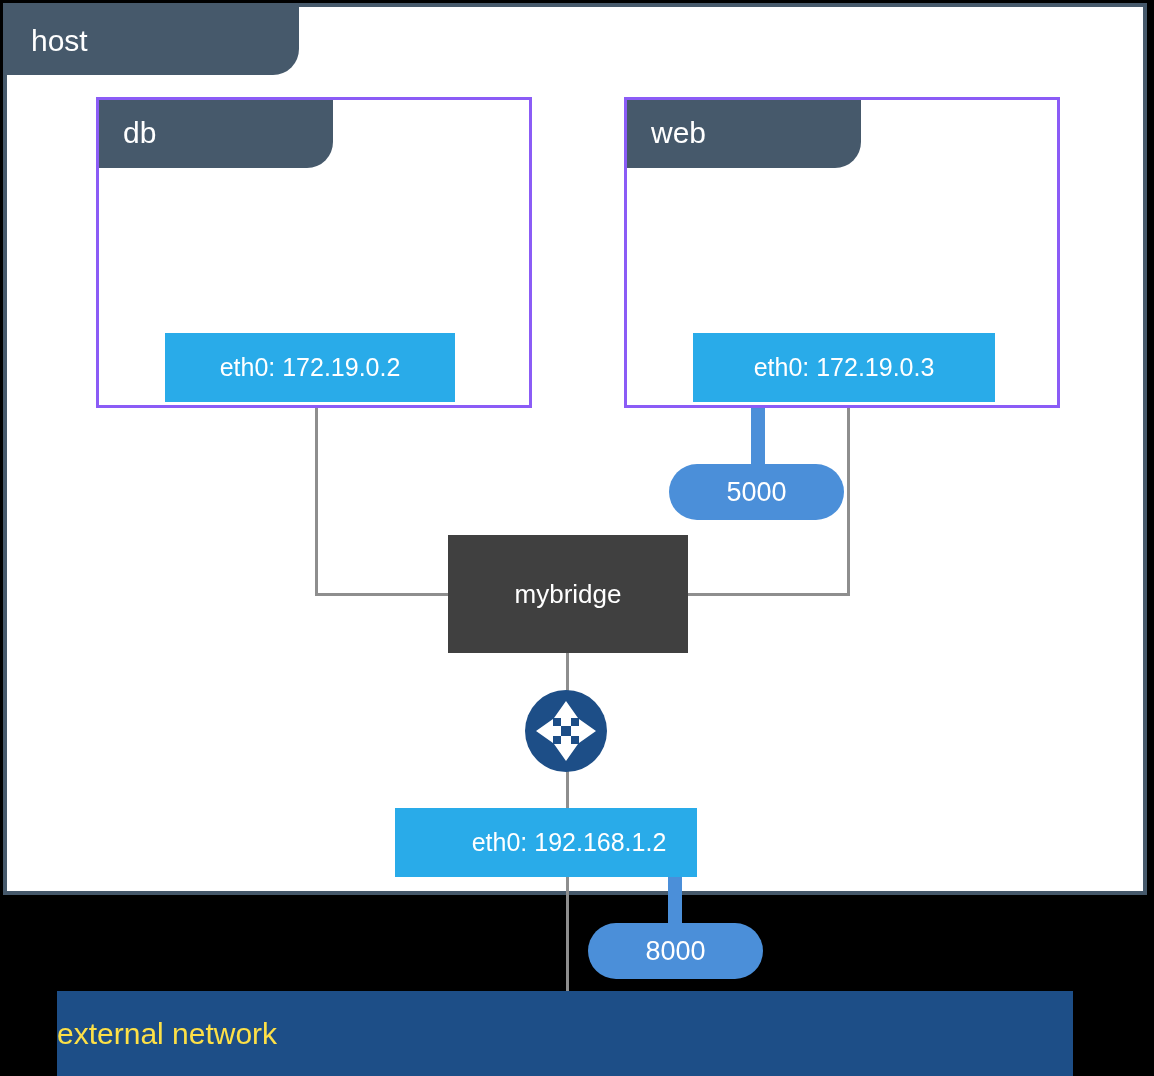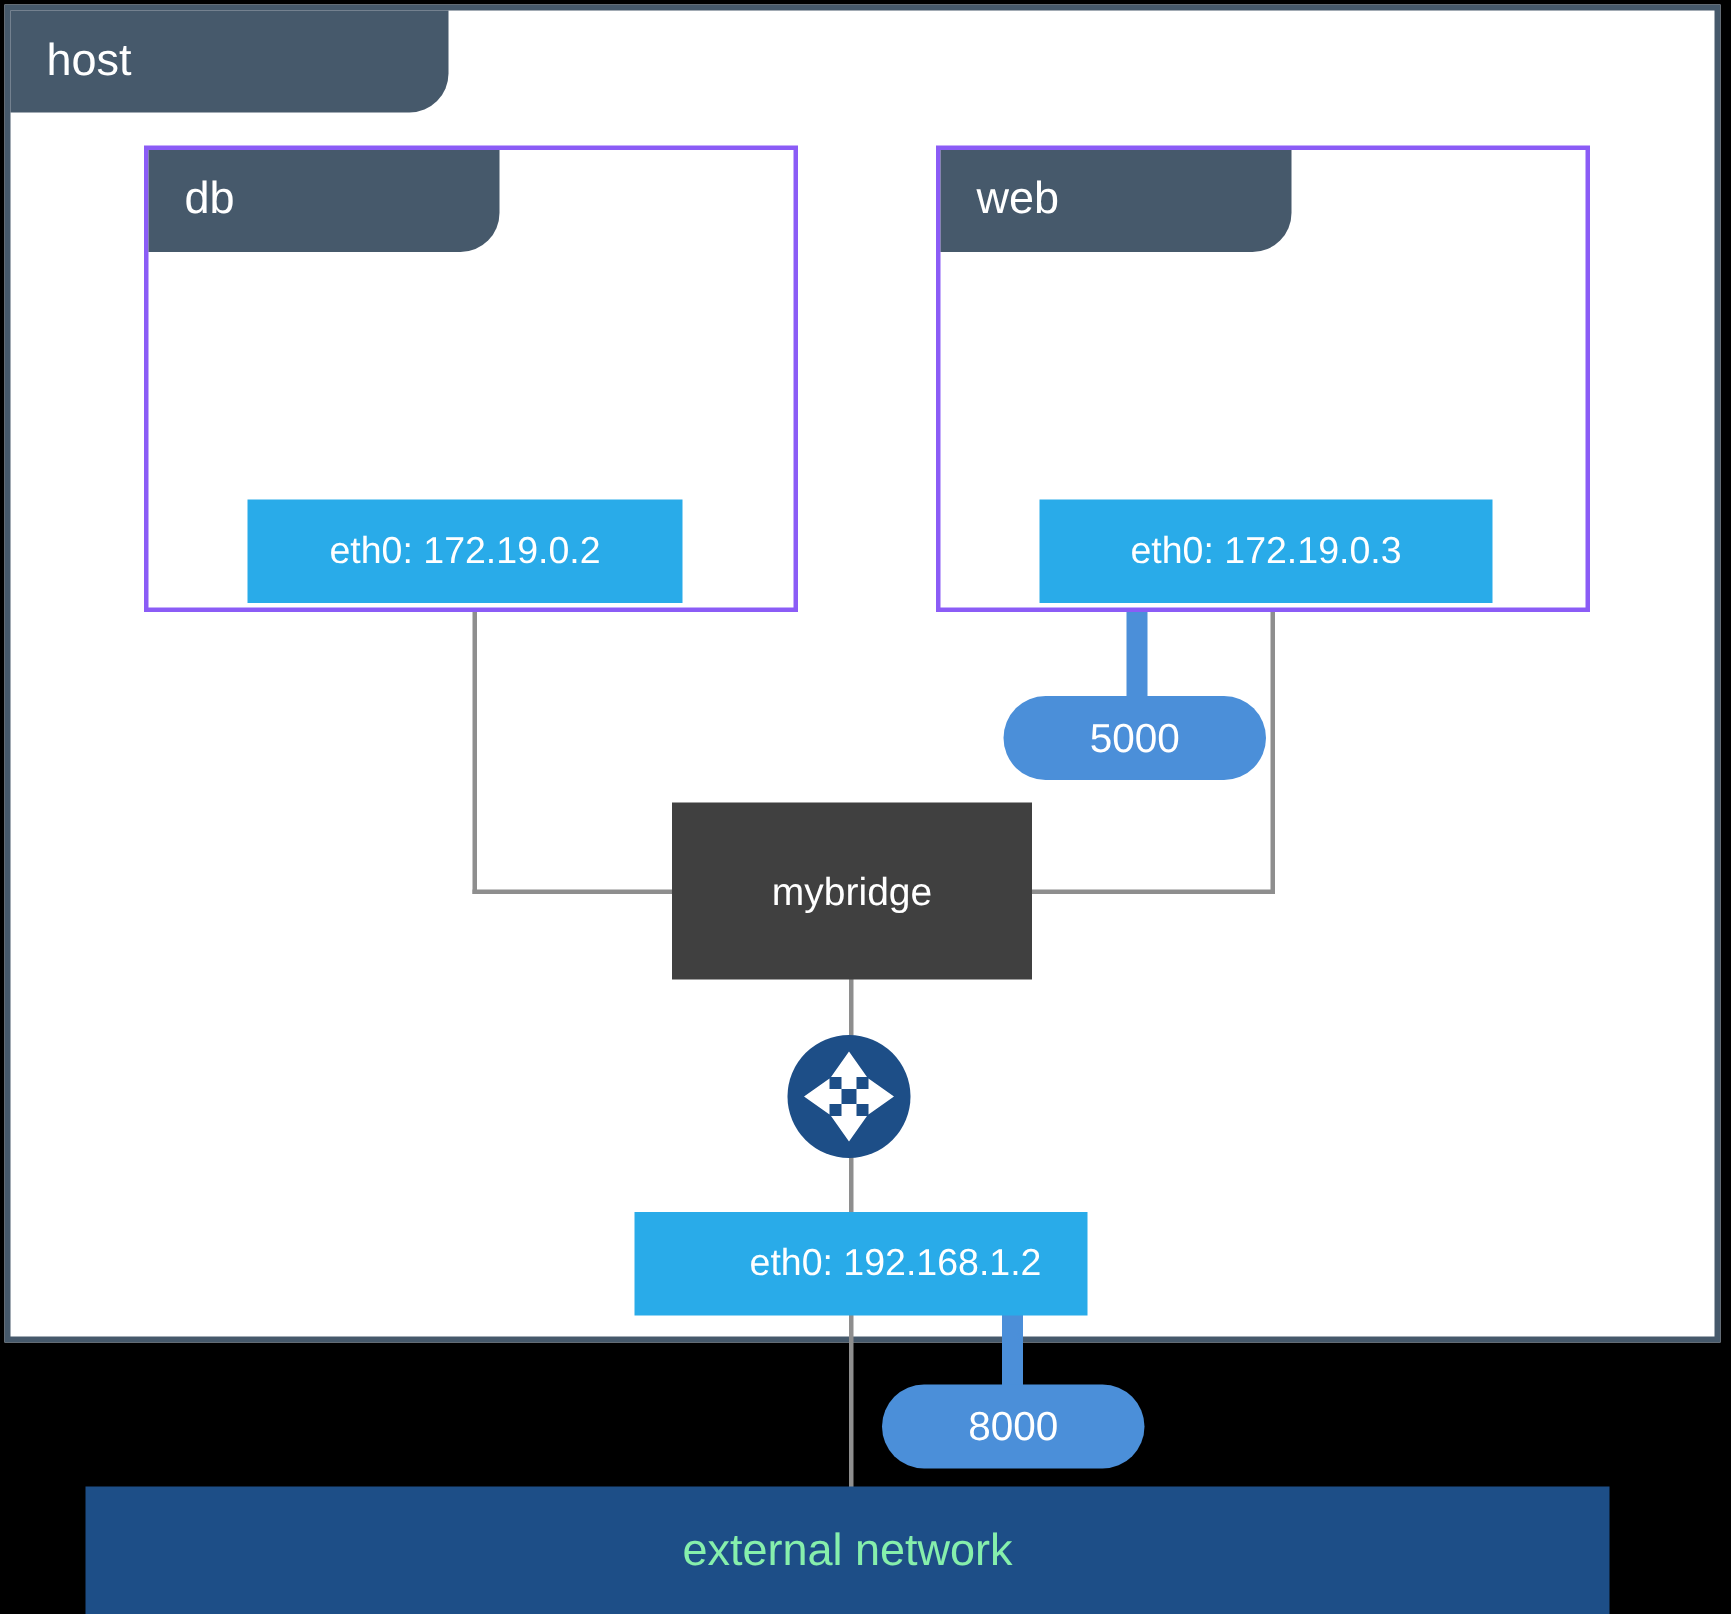--- a/index.html
+++ b/index.html
@@ -115,25 +115,24 @@
     align-items: center;
     justify-content: center;
     white-space: nowrap;
   }
 
   
   .extnet {
     position: absolute;
     box-sizing: border-box;
     background: #1d4e87;
-    color: #86efac;
+    color: #fde047;
     font-size: 30px;
     display: flex;
     align-items: center;
-    justify-content: center;
     white-space: nowrap;
   }
 
   
   .wire-gray {
     position: absolute;
     background: #8e8e8e;
   }
   .wire-blue {
     position: absolute;
@@ -206,21 +205,21 @@
       <polygon points="42,12 54,29 47,29 47,37 37,37 37,29 30,29" fill="#ffffff"></polygon>
 
       <polygon points="42,72 30,55 37,55 37,47 47,47 47,55 54,55" fill="#ffffff"></polygon>
 
       <polygon points="12,42 29,30 29,37 37,37 37,47 29,47 29,54" fill="#ffffff"></polygon>
 
       <polygon points="72,42 55,54 55,47 47,47 47,37 55,37 55,30" fill="#ffffff"></polygon>
     </svg>
   </div>
 
-  <div class="iface" style="left:423px; top:808px; width:302px; height:69px;padding-left:46px;">
+  <div class="iface" style="left:395px; top:808px; width:302px; height:69px;padding-left:46px;">
     <span>eth0: 192.168.1.2</span>
   </div>
 
   <div class="port" style="left:588px; top:923px; width:175px; height:56px;">
     <span>8000</span>
   </div>
 
   <div class="extnet" style="left:57px; top:991px; width:1016px; height:85px;">
     <span>external network</span>
   </div>

